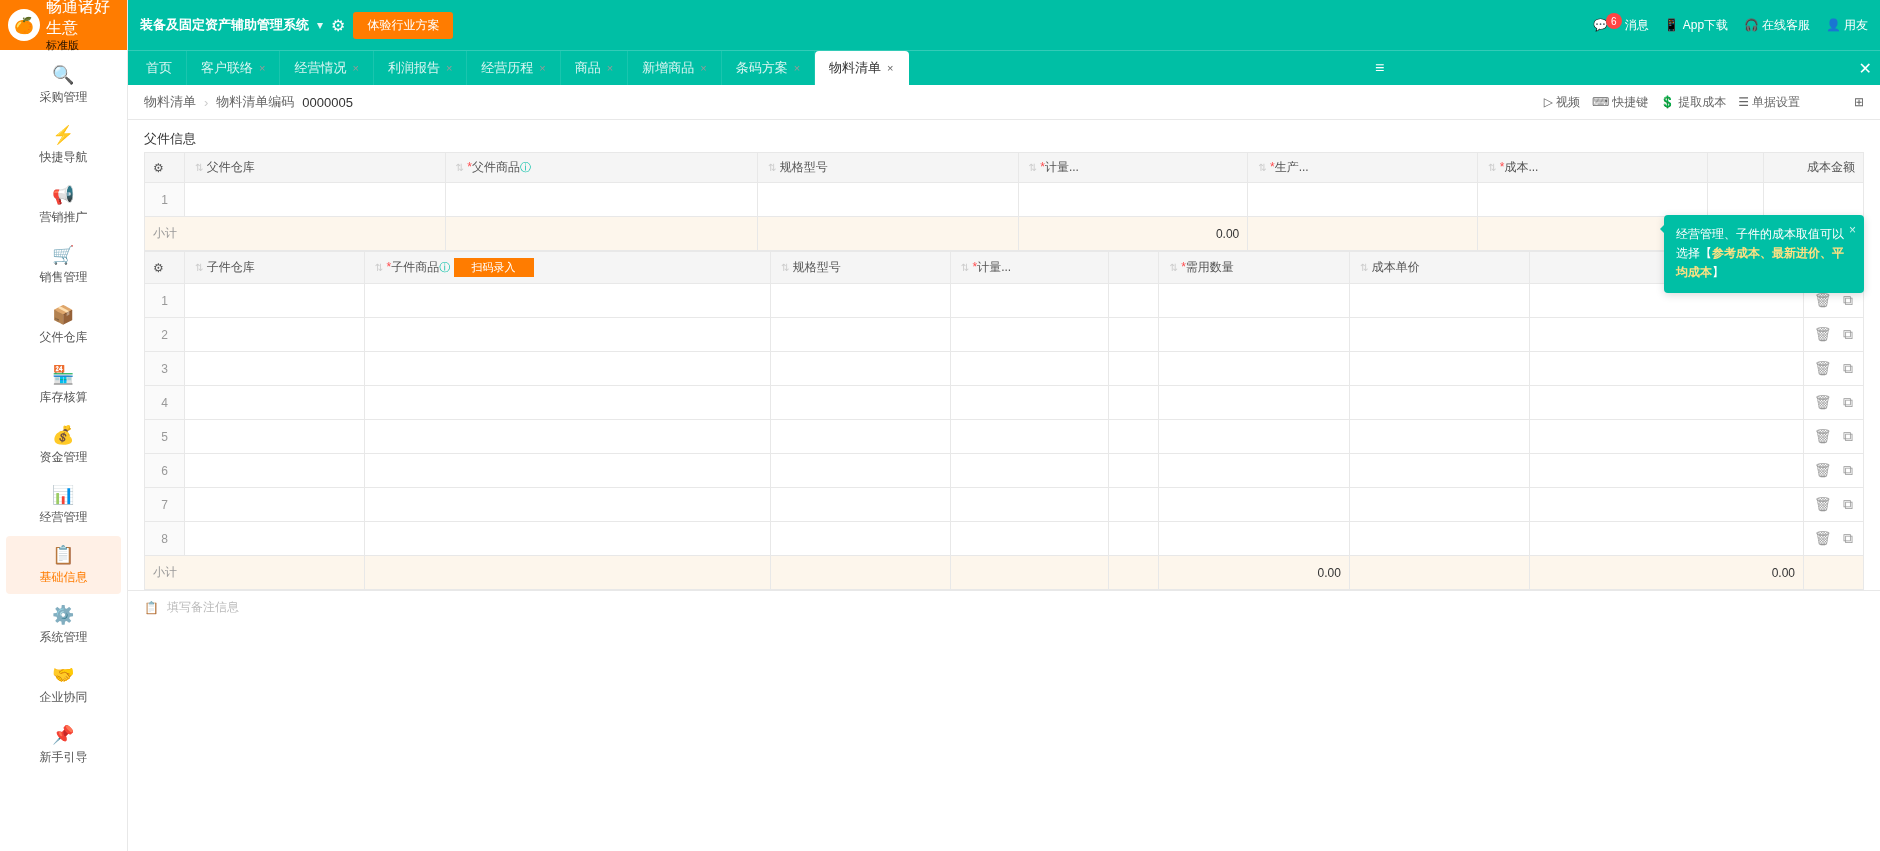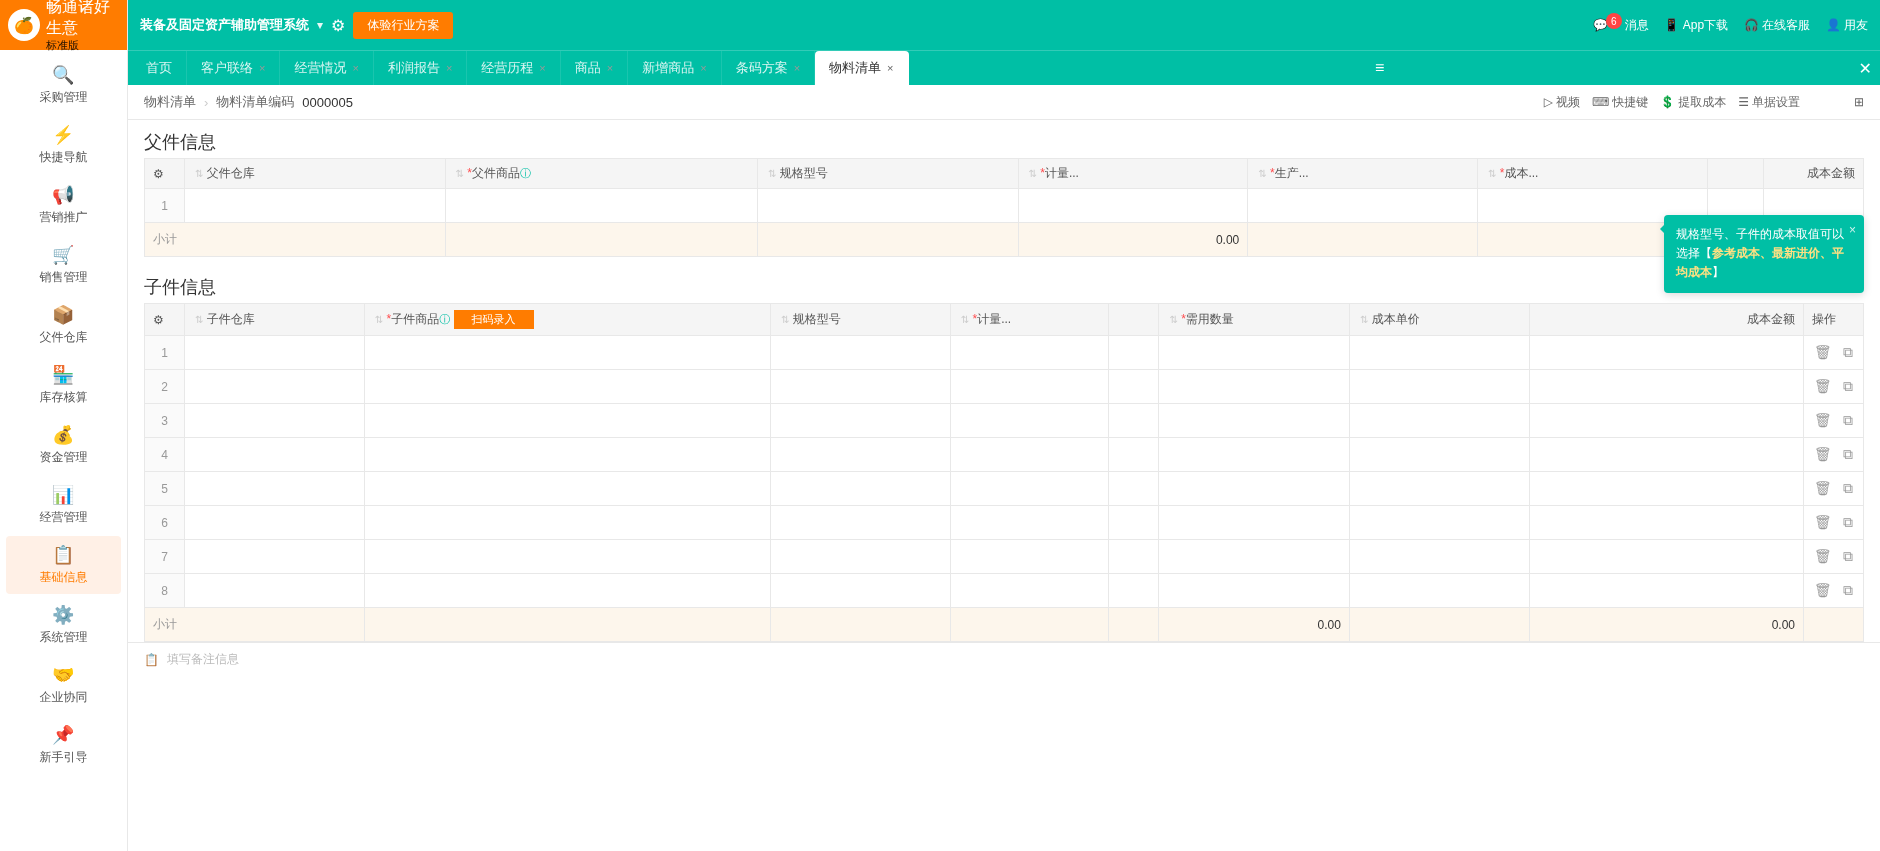--- a/index.html
+++ b/index.html
@@ -313,21 +313,21 @@
       display: flex;
       align-items: center;
       gap: 8px;
       background: #fff;
       color: #999;
       font-size: 12px;
     }
 
     
     .table-wrapper { padding: 0 16px; position: relative; }
-    .section-header { padding: 10px 16px 4px 16px; font-size: 18px; color: #333; font-weight: 500; }
+    .section-header { padding: 10px 16px 4px 16px; font-size: 13px; color: #333; font-weight: 500; }
 
     
     .nav-arrows {
       display: flex;
       align-items: center;
       gap: 2px;
       margin-left: 4px;
     }
     .nav-arrow {
       color: #fff;
@@ -504,21 +504,21 @@
           <span class="nav-arrow">›</span>
         </div>
         <div class="page-action-item">
           <span>⊞</span>
         </div>
       </div>
     </div>
 
     <div class="tooltip-box" style="position:absolute;right:16px;top:130px;z-index:100;">
       <span class="tooltip-close">×</span>
-      <span>规格型号、子件的成本取值可以选择【</span><span class="tooltip-highlight">参考成本、最新进价、平均成本</span><span>】</span>
+      <span>经营管理、子件的成本取值可以选择【</span><span class="tooltip-highlight">参考成本、最新进价、平均成本</span><span>】</span>
     </div>
 
     <div class="section-header">父件信息</div>
     <div class="table-wrapper">
       <table class="data-table">
         <thead>
           <tr>
             <th class="gear-col">⚙</th>
             <th><span class="col-sort">⇅</span> 父件仓库</th>
             <th><span class="col-sort">⇅</span> <span class="required">*</span>父件商品<span style="color:#00bfa5;font-size:11px;">ⓘ</span></th>
@@ -549,21 +549,20 @@
             <td class="subtotal-value" style="text-align:right;padding-right:8px;">0.00</td>
             <td></td>
             <td></td>
             <td></td>
             <td class="subtotal-value" style="text-align:right;padding-right:8px;">0.00</td>
           </tr>
         </tbody>
       </table>
     </div>
 
-    <div class="section-header" style="margin-top:8px;">子件信息</div>
     <div class="table-wrapper">
       <table class="data-table">
         <thead>
           <tr>
             <th class="gear-col">⚙</th>
             <th><span class="col-sort">⇅</span> 子件仓库</th>
             <th style="min-width:160px;">
               <span class="col-sort">⇅</span> <span class="required">*</span>子件商品<span style="color:#00bfa5;font-size:11px;">ⓘ</span>
               <button class="scan-btn">扫码录入</button>
             </th>

